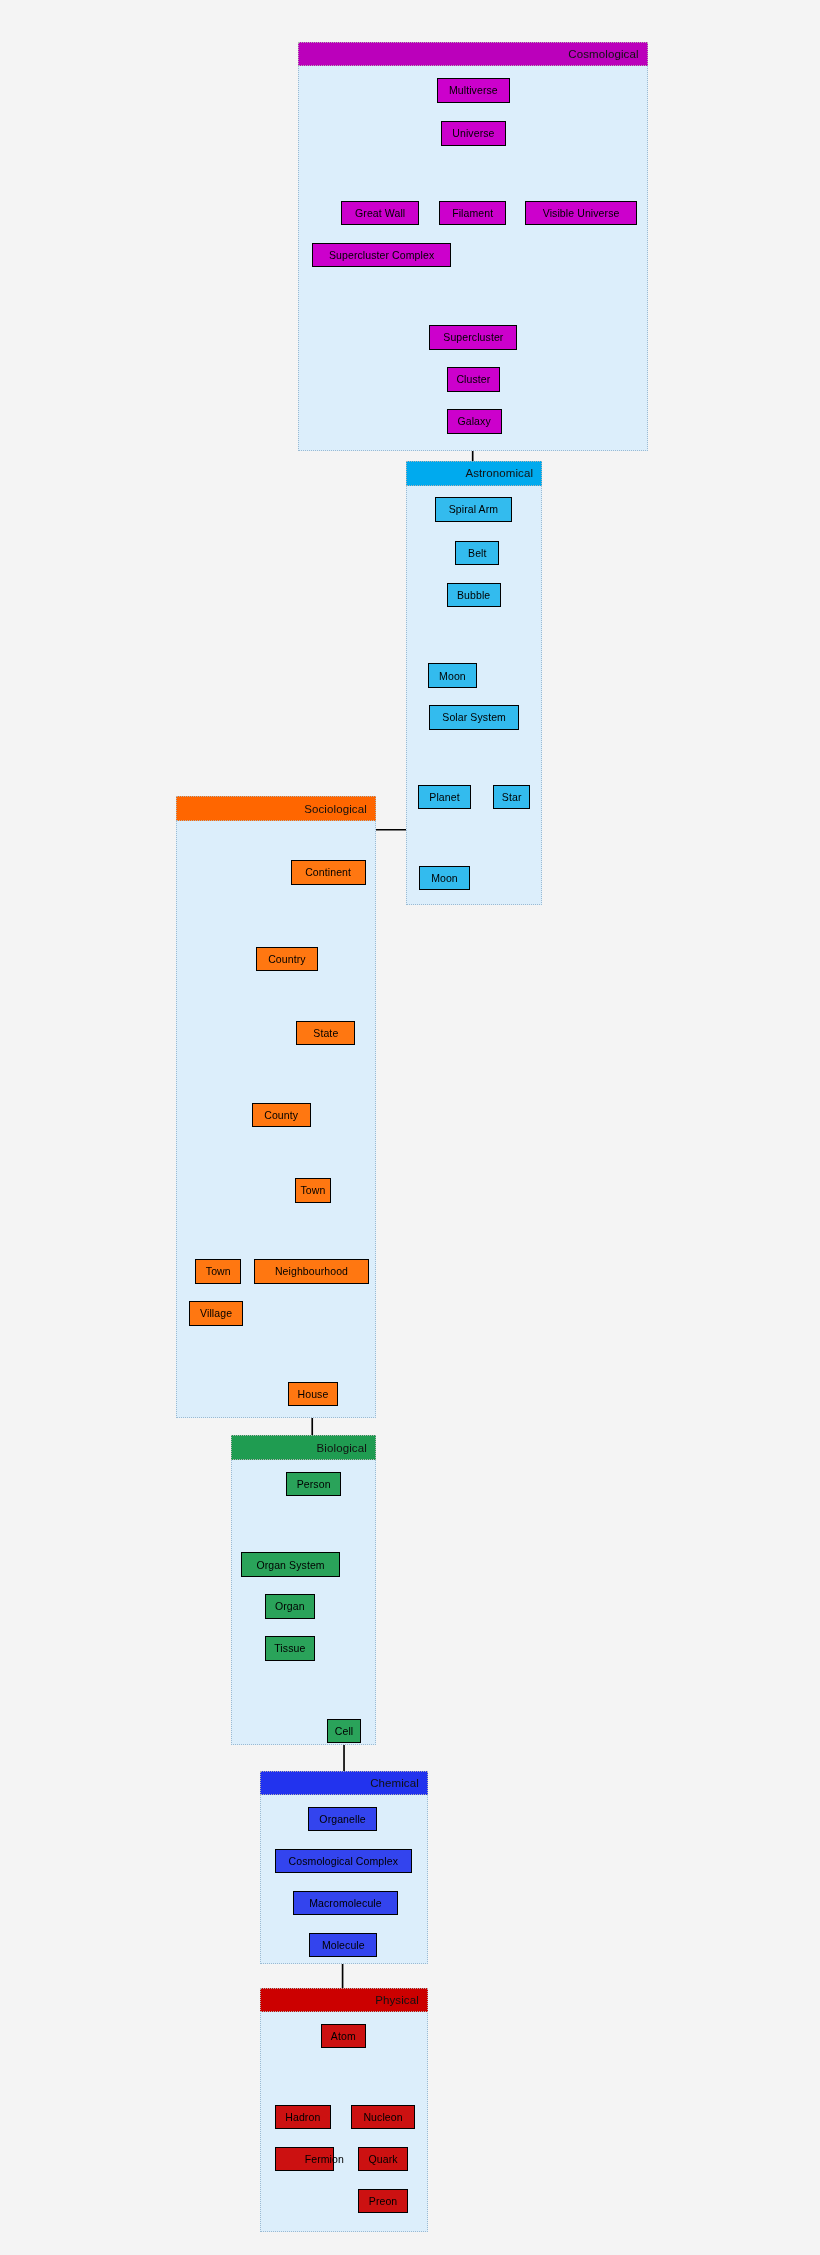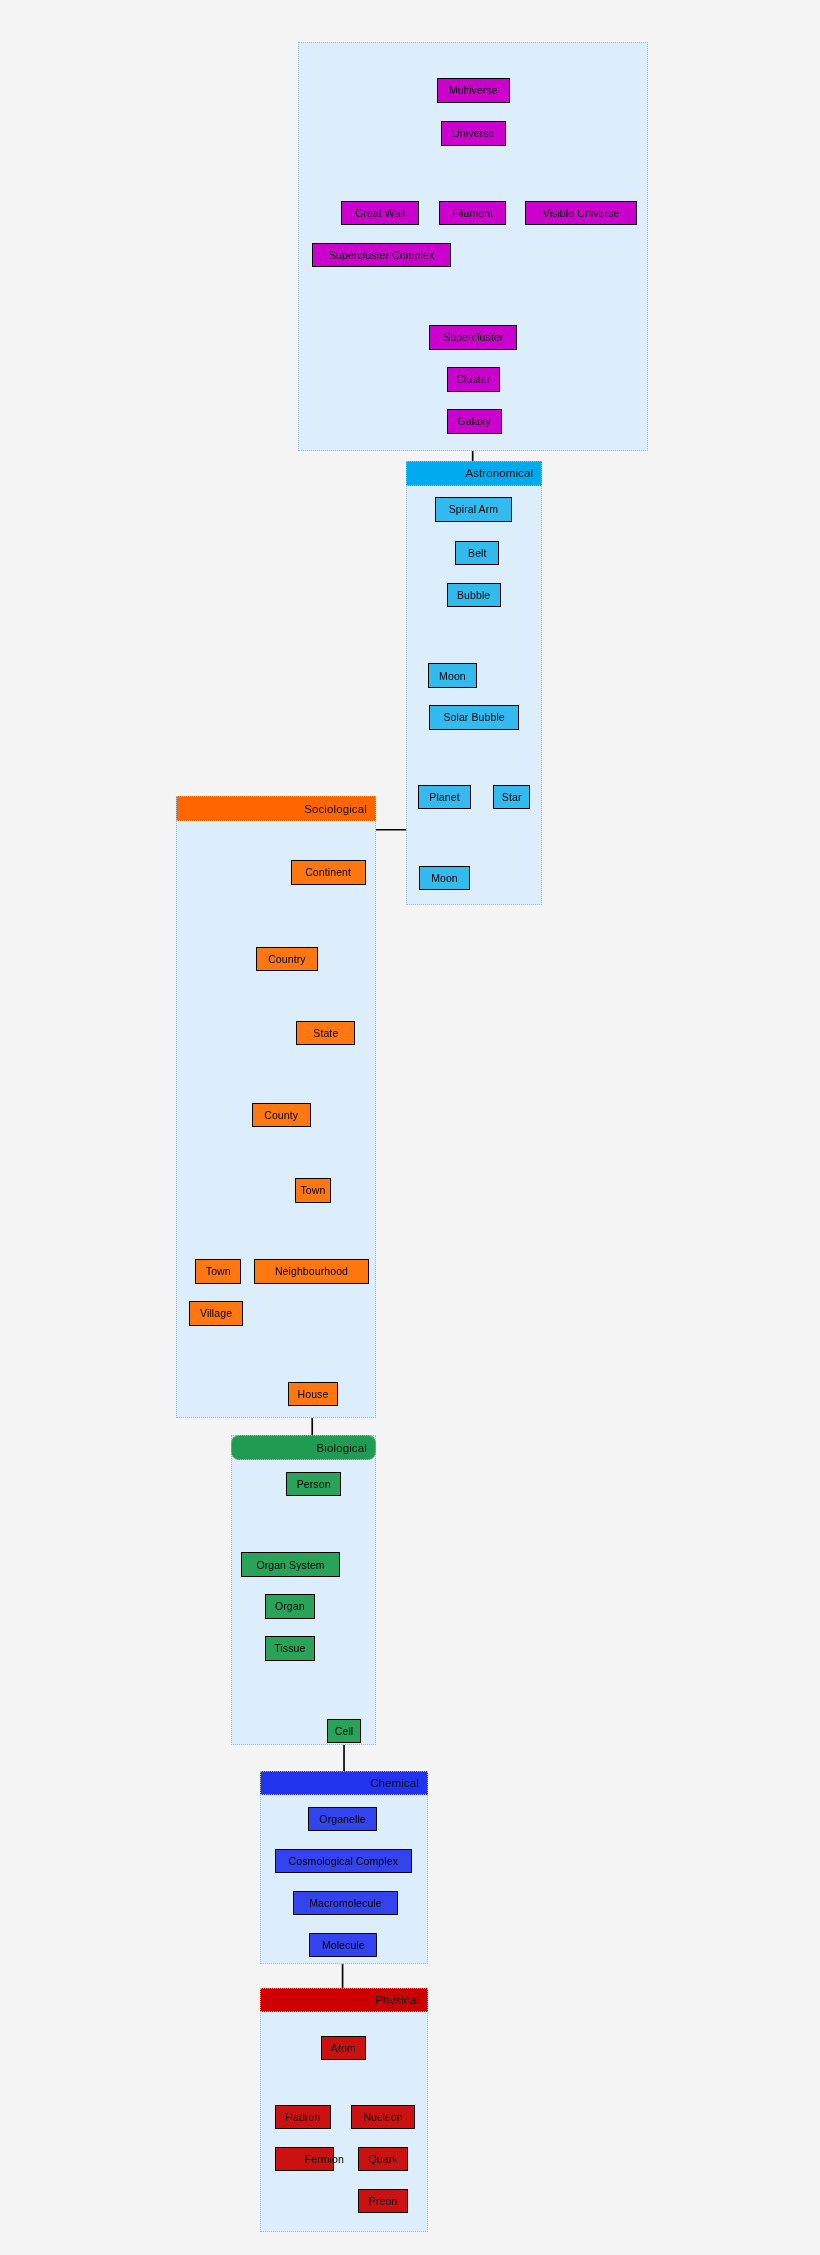--- a/index.html
+++ b/index.html
@@ -168,20 +168,23 @@
         <polygon points="264,1453 258,1449.5 264,1446.5" fill="#000000"></polygon>
         <path d="M209,1473 L209,1477" stroke="#000000"></path>
         <polygon points="209,1483 205.5,1477 212.5,1477" fill="#000000"></polygon>
         <path d="M265,1473 L265,1477" stroke="#000000"></path>
         <polygon points="265,1483 261.5,1477 268.5,1477" fill="#000000"></polygon>
         <path d="M265,1502 L265,1506" stroke="#000000"></path>
         <polygon points="265,1512 261.5,1506 268.5,1506" fill="#000000"></polygon>
       </g>
     </svg>
 <div class="cluster-box" style="left: 297.776px; top: 41.9199px; width: 349.814px; height: 409.08px; background: rgb(220, 238, 251);"></div>
+    <div class="cluster-header" style="left: 297.776px; top: 41.9199px; width: 349.814px; height: 24.5737px; background: rgb(187, 0, 187);">
+      <span>Cosmological</span>
+    </div>
     <div class="node" style="left: 436.545px; top: 78.0577px; width: 73.7212px; height: 24.5737px; background: rgb(204, 0, 204);">
       <span>Multiverse</span>
     </div>
     <div class="node" style="left: 440.881px; top: 121.423px; width: 65.0481px; height: 24.5737px; background: rgb(204, 0, 204);">
       <span>Universe</span>
     </div>
     <div class="node" style="left: 341.141px; top: 200.926px; width: 78.0577px; height: 24.5737px; background: rgb(204, 0, 204);">
       <span>Great Wall</span>
     </div>
     <div class="node" style="left: 439.436px; top: 200.926px; width: 66.4936px; height: 24.5737px; background: rgb(204, 0, 204);">
@@ -212,21 +215,21 @@
     <div class="node" style="left: 455.337px; top: 540.622px; width: 44px; height: 24.5737px; background: rgb(51, 187, 238);">
       <span>Belt</span>
     </div>
     <div class="node" style="left: 446.663px; top: 582.542px; width: 54px; height: 24.5737px; background: rgb(51, 187, 238);">
       <span>Bubble</span>
     </div>
     <div class="node" style="left: 427.872px; top: 663.49px; width: 49.1474px; height: 24.5737px; background: rgb(51, 187, 238);">
       <span>Moon</span>
     </div>
     <div class="node" style="left: 429.317px; top: 705.41px; width: 89.6218px; height: 24.5737px; background: rgb(51, 187, 238);">
-      <span>Solar Bubble</span>
+      <span>Solar System</span>
     </div>
     <div class="node" style="left: 417.753px; top: 784.913px; width: 53.484px; height: 24.5737px; background: rgb(51, 187, 238);">
       <span>Planet</span>
     </div>
     <div class="node" style="left: 492.92px; top: 784.913px; width: 37.5833px; height: 24.5737px; background: rgb(51, 187, 238);">
       <span>Star</span>
     </div>
     <div class="node" style="left: 419.199px; top: 865.862px; width: 50.5929px; height: 24.5737px; background: rgb(51, 187, 238);">
       <span>Moon</span>
     </div>
@@ -255,21 +258,21 @@
     <div class="node" style="left: 254.41px; top: 1259.04px; width: 114.196px; height: 24.5737px; background: rgb(255, 119, 17); justify-content: center;">
       <span>Neighbourhood</span>
     </div>
     <div class="node" style="left: 189.362px; top: 1300.96px; width: 53.484px; height: 24.5737px; background: rgb(255, 119, 17);">
       <span>Village</span>
     </div>
     <div class="node" style="left: 287.657px; top: 1381.91px; width: 50.5929px; height: 24.5737px; background: rgb(255, 119, 17);">
       <span>House</span>
     </div>
     <div class="cluster-box" style="left: 231.282px; top: 1435.39px; width: 144.551px; height: 309.34px; background: rgb(220, 238, 251);"></div>
-    <div class="cluster-header" style="left: 231.282px; top: 1435.39px; width: 144.551px; height: 24.5737px; background: rgb(31, 156, 81); border-radius: 8px;">
+    <div class="cluster-header" style="left: 231.282px; top: 1435.39px; width: 144.551px; height: 24.5737px; background: rgb(31, 156, 81);">
       <span>Biological</span>
     </div>
     <div class="node" style="left: 286.212px; top: 1471.53px; width: 54.9295px; height: 24.5737px; background: rgb(42, 163, 90);">
       <span>Person</span>
     </div>
     <div class="node" style="left: 241.401px; top: 1552.48px; width: 98.2949px; height: 24.5737px; background: rgb(42, 163, 90);">
       <span>Organ System</span>
     </div>
     <div class="node" style="left: 264.529px; top: 1594.4px; width: 50.5929px; height: 24.5737px; background: rgb(42, 163, 90);">
       <span>Organ</span>
@@ -293,21 +296,21 @@
     <div class="node" style="left: 293.439px; top: 1890.73px; width: 104.077px; height: 24.5737px; background: rgb(51, 68, 238);">
       <span>Macromolecule</span>
     </div>
     <div class="node" style="left: 309.34px; top: 1932.65px; width: 67.9391px; height: 24.5737px; background: rgb(51, 68, 238);">
       <span>Molecule</span>
     </div>
     <div class="cluster-box" style="left: 260.192px; top: 1987.58px; width: 167.679px; height: 244.292px; background: rgb(220, 238, 251);"></div>
     <div class="cluster-header" style="left: 260.192px; top: 1987.58px; width: 167.679px; height: 24.5737px; background: rgb(204, 0, 0);">
       <span>Physical</span>
     </div>
-    <div class="node" style="left: 320.904px; top: 2023.72px; width: 44.8109px; height: 24.5737px; background: rgb(204, 17, 17); margin-top: 12px;">
+    <div class="node" style="left: 320.904px; top: 2023.72px; width: 44.8109px; height: 24.5737px; background: rgb(204, 17, 17);">
       <span>Atom</span>
     </div>
     <div class="node" style="left: 274.647px; top: 2104.67px; width: 56.375px; height: 24.5737px; background: rgb(204, 17, 17);">
       <span>Hadron</span>
     </div>
     <div class="node" style="left: 351.26px; top: 2104.67px; width: 63.6026px; height: 24.5737px; background: rgb(204, 17, 17);">
       <span>Nucleon</span>
     </div>
     <div class="node" style="left: 274.647px; top: 2146.59px; width: 59.266px; height: 24.5737px; background: rgb(204, 17, 17); padding-left: 40px;">
       <span>Fermion</span>

